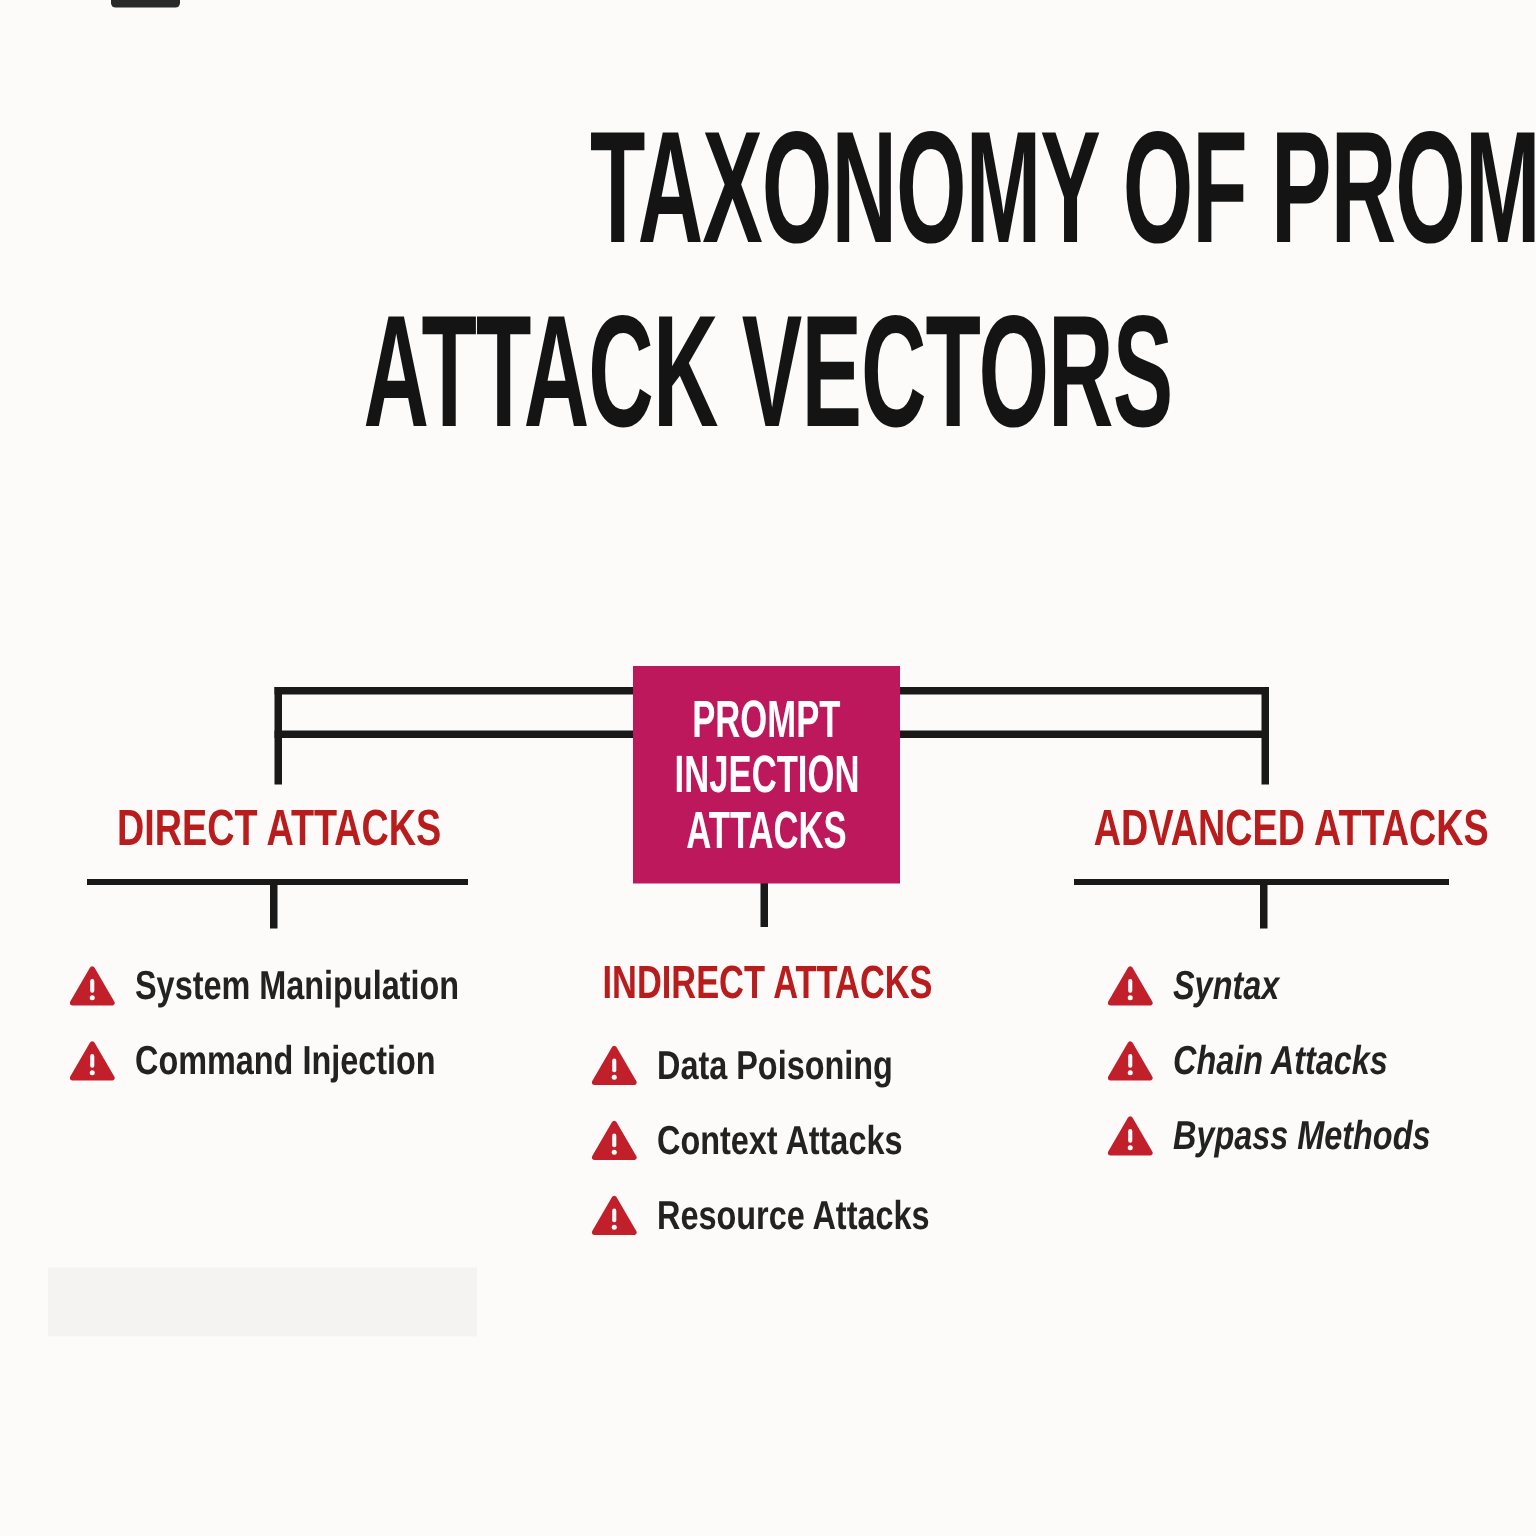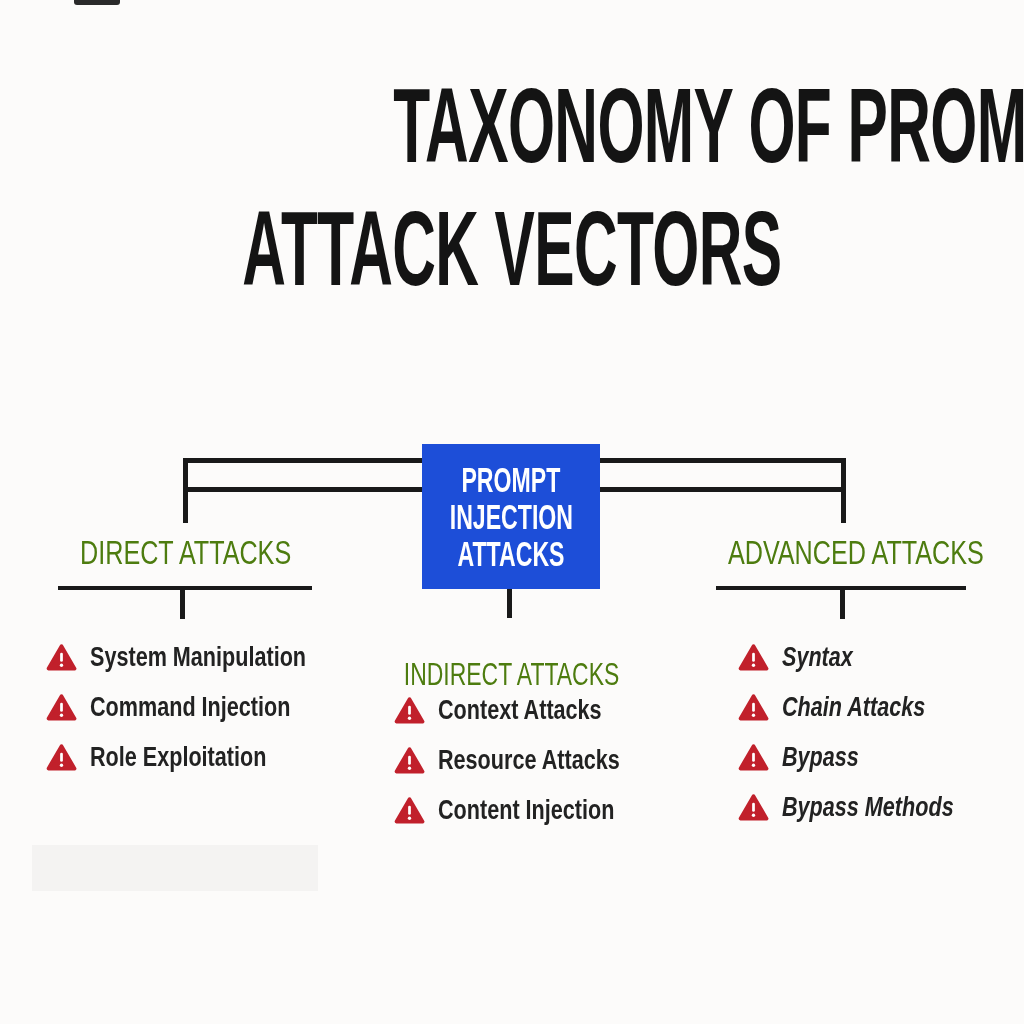--- a/index.html
+++ b/index.html
@@ -25,36 +25,36 @@
   .drop-left{left:183px;top:458px;height:65px;}
   .drop-right{left:841px;top:458px;height:65px;}
   .drop-center{left:507px;top:588px;height:30px;}
   .rule-left{left:58px;top:586px;width:254px;height:4px;}
   .tick-left{left:180px;top:589px;height:30px;}
   .rule-right{left:716px;top:586px;width:250px;height:4px;}
   .tick-right{left:840px;top:589px;height:30px;}
   
   .root-box{
     position:absolute;left:422px;top:444px;width:178px;height:145px;
-    background:#1d4ed8;color:#ffffff;z-index:2;
+    background:#be185d;color:#ffffff;z-index:2;
     display:flex;flex-direction:column;justify-content:center;align-items:center;
   }
   .root-box .rline{
     font-size:35px;font-weight:bold;line-height:37px;white-space:nowrap;
     display:block;transform:scaleX(0.66);transform-origin:center;
   }
   
   .branch-label{
-    position:absolute;text-align:center;font-weight:normal;color:#4d7c0f;
+    position:absolute;text-align:center;font-weight:bold;color:#b91c1c;
     white-space:nowrap;
   }
   .branch-label .cond{display:inline-block;transform:scaleX(0.74);transform-origin:center top;}
   .label-direct{left:36px;width:300px;top:533px;font-size:34px;}
   .label-advanced{left:683px;width:320px;top:533px;font-size:34px;}
-  .label-indirect{left:352px;width:320px;top:637px;font-size:31px;margin-top:20px;}
+  .label-indirect{left:352px;width:320px;top:637px;font-size:31px;}
   
   .items{position:absolute;}
   .items-direct{left:46px;top:632px;}
   .items-indirect{left:394px;top:685px;}
   .items-advanced{left:738px;top:632px;font-style:italic;}
   .item{height:50px;display:flex;align-items:center;gap:13px;}
   .item .txt{
     font-size:27px;font-weight:bold;color:#222222;white-space:nowrap;
     transform:scaleX(0.8);transform-origin:left center;
   }
@@ -118,63 +118,53 @@
     <div class="item">
       <span class="warning-icon">
         <svg viewBox="0 0 100 92">
             <path d="M50 10 L93 84 L7 84 Z" fill="#c1202b" stroke="#c1202b" stroke-width="12" stroke-linejoin="round"></path>
             <rect x="45.5" y="32" width="9" height="30" rx="4.5" fill="#fff"></rect>
             <circle cx="50" cy="73" r="5.5" fill="#fff"></circle>
           </svg>
       </span>
       <span class="txt">Command Injection</span>
     </div>
-    <div class="item">
-      <span class="warning-icon">
-        <svg viewBox="0 0 100 92">
-            <path d="M50 10 L93 84 L7 84 Z" fill="#c1202b" stroke="#c1202b" stroke-width="12" stroke-linejoin="round"></path>
-            <rect x="45.5" y="32" width="9" height="30" rx="4.5" fill="#fff"></rect>
-            <circle cx="50" cy="73" r="5.5" fill="#fff"></circle>
-          </svg>
-      </span>
-      <span class="txt">Role Exploitation</span>
-    </div>
   </div>
 
   <div class="items items-indirect">
     <div class="item">
       <span class="warning-icon">
         <svg viewBox="0 0 100 92">
             <path d="M50 10 L93 84 L7 84 Z" fill="#c1202b" stroke="#c1202b" stroke-width="12" stroke-linejoin="round"></path>
             <rect x="45.5" y="32" width="9" height="30" rx="4.5" fill="#fff"></rect>
             <circle cx="50" cy="73" r="5.5" fill="#fff"></circle>
           </svg>
       </span>
+      <span class="txt">Data Poisoning</span>
+    </div>
+    <div class="item">
+      <span class="warning-icon">
+        <svg viewBox="0 0 100 92">
+            <path d="M50 10 L93 84 L7 84 Z" fill="#c1202b" stroke="#c1202b" stroke-width="12" stroke-linejoin="round"></path>
+            <rect x="45.5" y="32" width="9" height="30" rx="4.5" fill="#fff"></rect>
+            <circle cx="50" cy="73" r="5.5" fill="#fff"></circle>
+          </svg>
+      </span>
       <span class="txt">Context Attacks</span>
     </div>
     <div class="item">
       <span class="warning-icon">
         <svg viewBox="0 0 100 92">
             <path d="M50 10 L93 84 L7 84 Z" fill="#c1202b" stroke="#c1202b" stroke-width="12" stroke-linejoin="round"></path>
             <rect x="45.5" y="32" width="9" height="30" rx="4.5" fill="#fff"></rect>
             <circle cx="50" cy="73" r="5.5" fill="#fff"></circle>
           </svg>
       </span>
       <span class="txt">Resource Attacks</span>
     </div>
-    <div class="item">
-      <span class="warning-icon">
-        <svg viewBox="0 0 100 92">
-            <path d="M50 10 L93 84 L7 84 Z" fill="#c1202b" stroke="#c1202b" stroke-width="12" stroke-linejoin="round"></path>
-            <rect x="45.5" y="32" width="9" height="30" rx="4.5" fill="#fff"></rect>
-            <circle cx="50" cy="73" r="5.5" fill="#fff"></circle>
-          </svg>
-      </span>
-      <span class="txt">Content Injection</span>
-    </div>
   </div>
 
   <div class="items items-advanced">
     <div class="item">
       <span class="warning-icon">
         <svg viewBox="0 0 100 92">
             <path d="M50 10 L93 84 L7 84 Z" fill="#c1202b" stroke="#c1202b" stroke-width="12" stroke-linejoin="round"></path>
             <rect x="45.5" y="32" width="9" height="30" rx="4.5" fill="#fff"></rect>
             <circle cx="50" cy="73" r="5.5" fill="#fff"></circle>
           </svg>
@@ -192,29 +182,19 @@
       <span class="txt">Chain Attacks</span>
     </div>
     <div class="item">
       <span class="warning-icon">
         <svg viewBox="0 0 100 92">
             <path d="M50 10 L93 84 L7 84 Z" fill="#c1202b" stroke="#c1202b" stroke-width="12" stroke-linejoin="round"></path>
             <rect x="45.5" y="32" width="9" height="30" rx="4.5" fill="#fff"></rect>
             <circle cx="50" cy="73" r="5.5" fill="#fff"></circle>
           </svg>
       </span>
-      <span class="txt">Bypass</span>
-    </div>
-    <div class="item">
-      <span class="warning-icon">
-        <svg viewBox="0 0 100 92">
-            <path d="M50 10 L93 84 L7 84 Z" fill="#c1202b" stroke="#c1202b" stroke-width="12" stroke-linejoin="round"></path>
-            <rect x="45.5" y="32" width="9" height="30" rx="4.5" fill="#fff"></rect>
-            <circle cx="50" cy="73" r="5.5" fill="#fff"></circle>
-          </svg>
-      </span>
       <span class="txt">Bypass Methods</span>
     </div>
   </div>
 
   <div class="gray-strip"></div>
 
 </div>
 
 </body></html>

